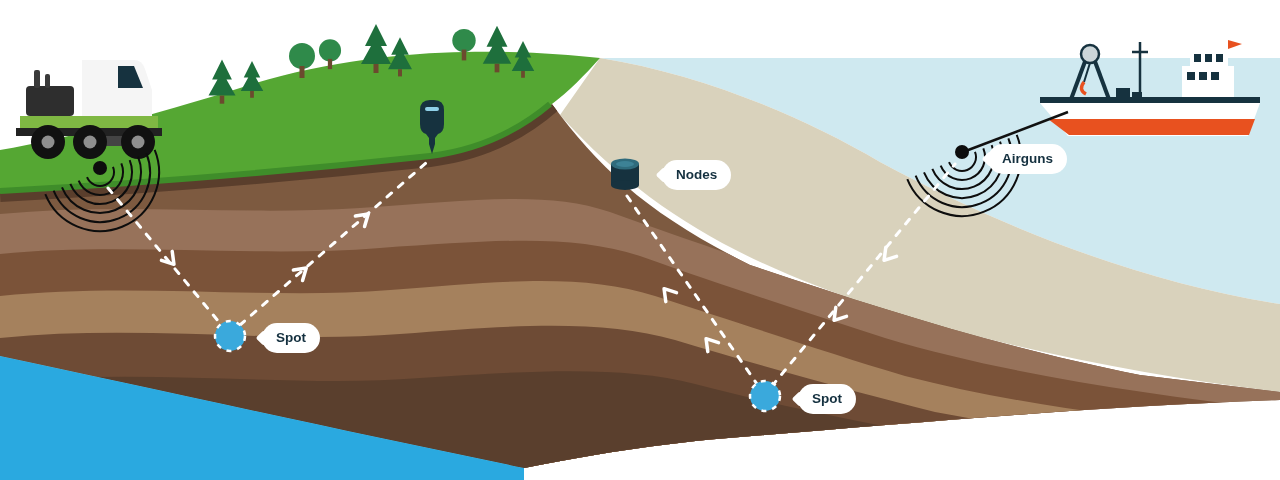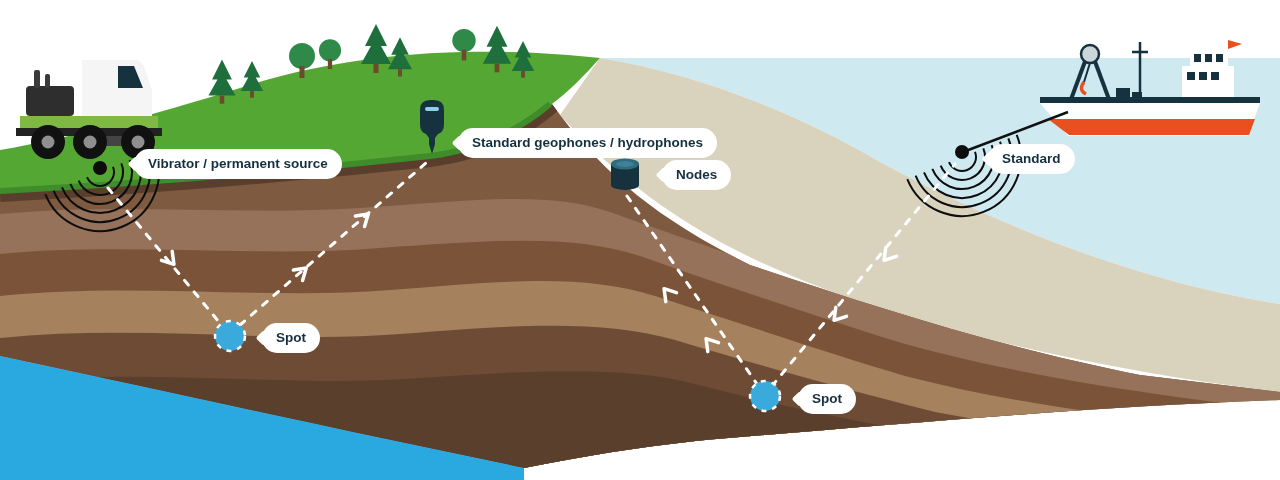--- a/index.html
+++ b/index.html
@@ -161,20 +161,18 @@
     <path d="M-8,-7 L3,0 L-8,7" transform="translate(836,318) rotate(130)"></path>
     <path d="M-8,-7 L3,0 L-8,7" transform="translate(886,258) rotate(130)"></path>
   </g>
 
   <circle cx="230" cy="336" r="15" fill="#3aa9dc" stroke="#ffffff" stroke-width="2.5" stroke-dasharray="5 6"></circle>
   <circle cx="765" cy="396" r="15" fill="#3aa9dc" stroke="#ffffff" stroke-width="2.5" stroke-dasharray="5 6"></circle>
 
   <path d="M0,356 C150,388 340,430 524,468 L524,480 L0,480 Z" fill="#2aa9e0"></path>
 </svg>
 
-  <div class="pill" style="left:134px;top:149px">Vibrator / permanent source</div>
-  <div class="pill" style="left:458px;top:128px">Standard geophones / hydrophones</div>
   <div class="pill" style="left:662px;top:160px">Nodes</div>
-  <div class="pill" style="left:988px;top:144px">Standard</div>
+  <div class="pill" style="left:988px;top:144px">Airguns</div>
   <div class="pill" style="left:262px;top:323px">Spot</div>
   <div class="pill" style="left:798px;top:384px">Spot</div>
 
 </div>
 
 </body></html>

